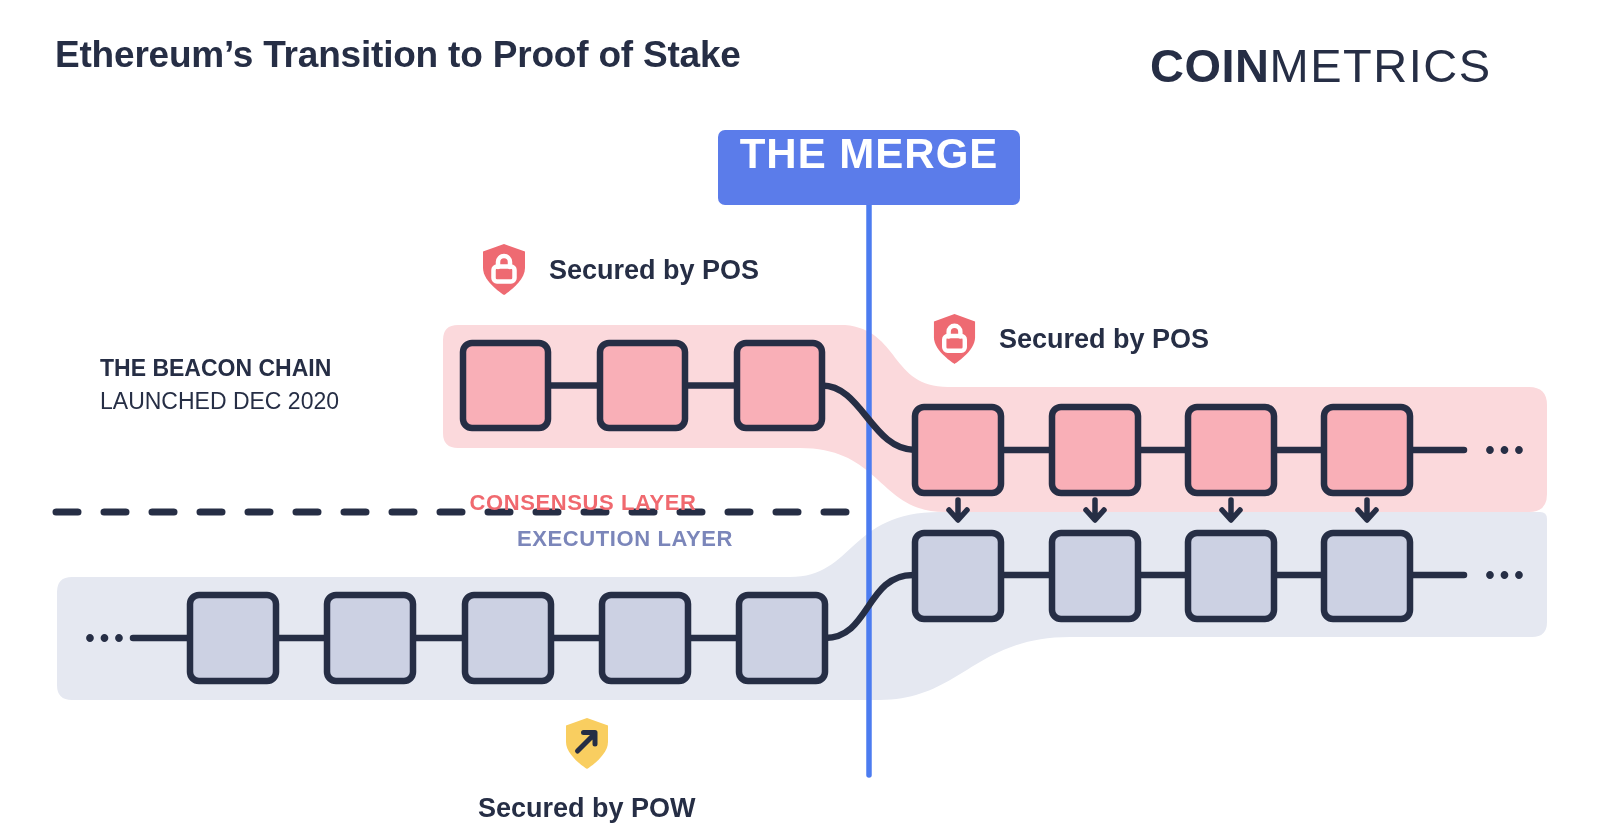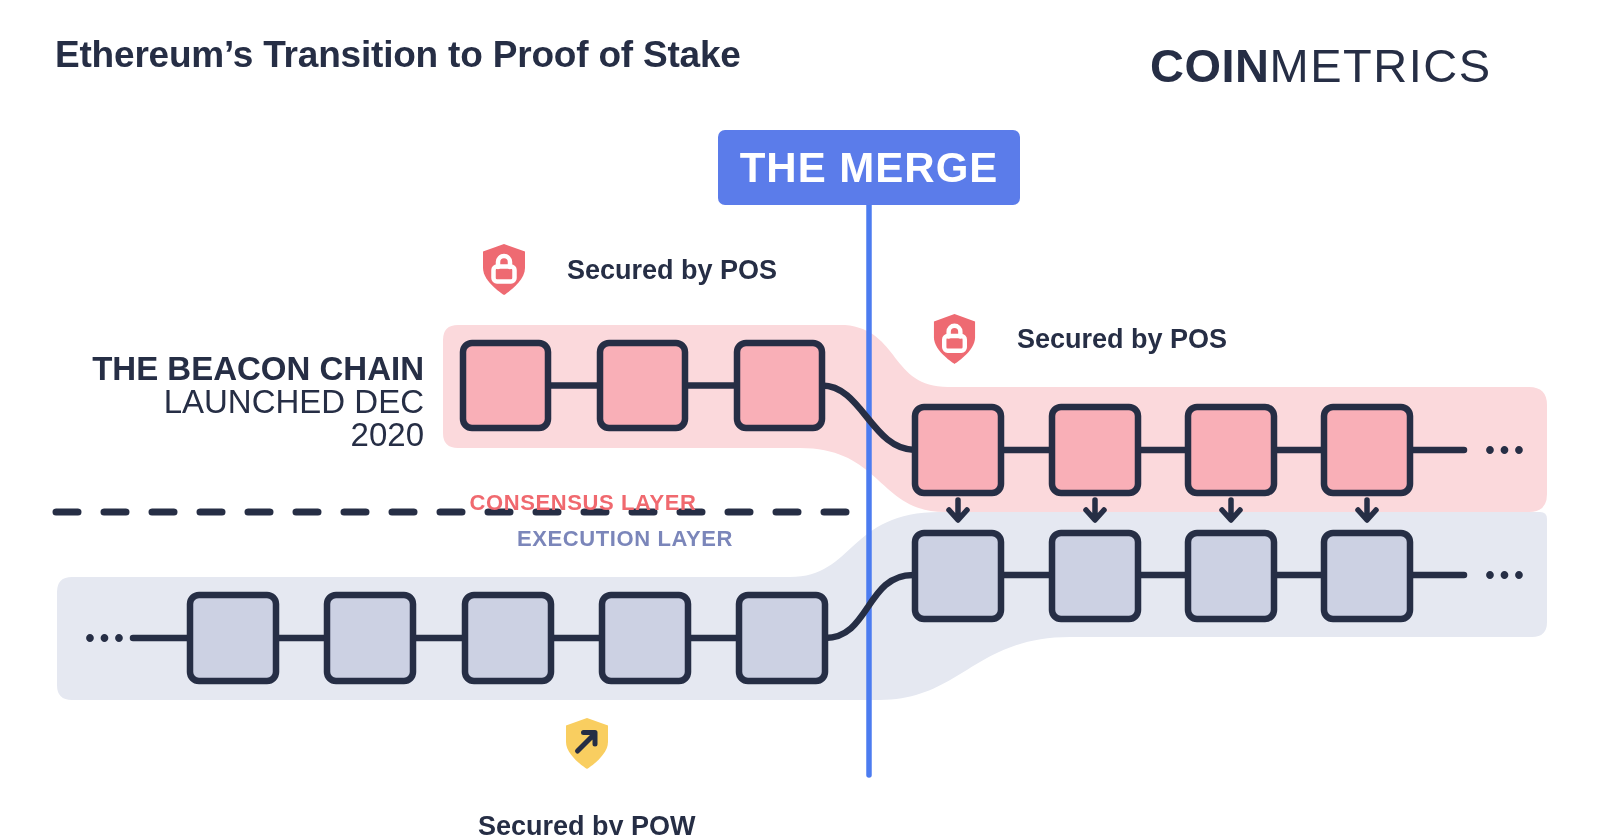--- a/index.html
+++ b/index.html
@@ -5,28 +5,28 @@
   html,body{margin:0;padding:0;background:#fff;}
   body{width:1600px;height:835px;position:relative;overflow:hidden;
        font-family:"Liberation Sans", sans-serif;color:var(--c-navy,#262e45);}
   .abs{position:absolute;}
   #stage{width:1600px;height:835px;position:absolute;left:0;top:0;}
   .title{left:55px;top:34px;font-size:37px;font-weight:700;letter-spacing:-0.2px;color:var(--c-navy);}
   .logo{left:1150px;top:38px;font-size:47px;color:var(--c-navy);white-space:nowrap;}
   .logo .b{font-weight:700;letter-spacing:0.5px;}
   .logo .l{font-weight:400;letter-spacing:1.5px;}
   .banner{left:718px;top:130px;width:302px;height:75px;background:var(--c-banner-blue);
-          border-radius:7px;display:flex;align-items:center;justify-content:center;}
+          border-radius:7px;display:flex;justify-content:center;}
   .banner-text{color:#fff;font-size:42px;font-weight:700;letter-spacing:1px;}
-  .sec-label{display:flex;align-items:center;gap:39px;}
+  .sec-label{display:flex;align-items:center;gap:21px;}
   .sec-text{font-size:27px;font-weight:700;color:var(--c-navy);white-space:nowrap;}
   .pos1{left:480px;top:242px;}
   .pos2{left:931px;top:312px;}
   .pow{left:478px;top:716px;flex-direction:column;}
-  .beacon{left:84px;top:352px;width:340px;text-align:right;line-height:33px;font-size:33px;color:var(--c-navy);}
+  .beacon{left:100px;top:352px;width:340px;text-align:left;line-height:33px;font-size:23px;color:var(--c-navy);}
   .beacon .b1{font-weight:700;}
   .beacon .b2{font-weight:400;}
   .layer-label{left:433px;width:300px;text-align:center;font-size:22px;font-weight:700;letter-spacing:0.6px;}
   .consensus{top:490px;color:var(--c-consensus-red);}
   .execution{top:526px;color:var(--c-execution-per);text-align:right;}
   .dots{font-size:27px;font-weight:700;letter-spacing:5px;color:var(--c-navy);line-height:28px;width:70px;text-align:center;}
   .dots-pre-gray{left:72px;top:624px;}
   .dots-post-pink{left:1472px;top:436px;}
   .dots-post-gray{left:1472px;top:561px;}
 </style>

